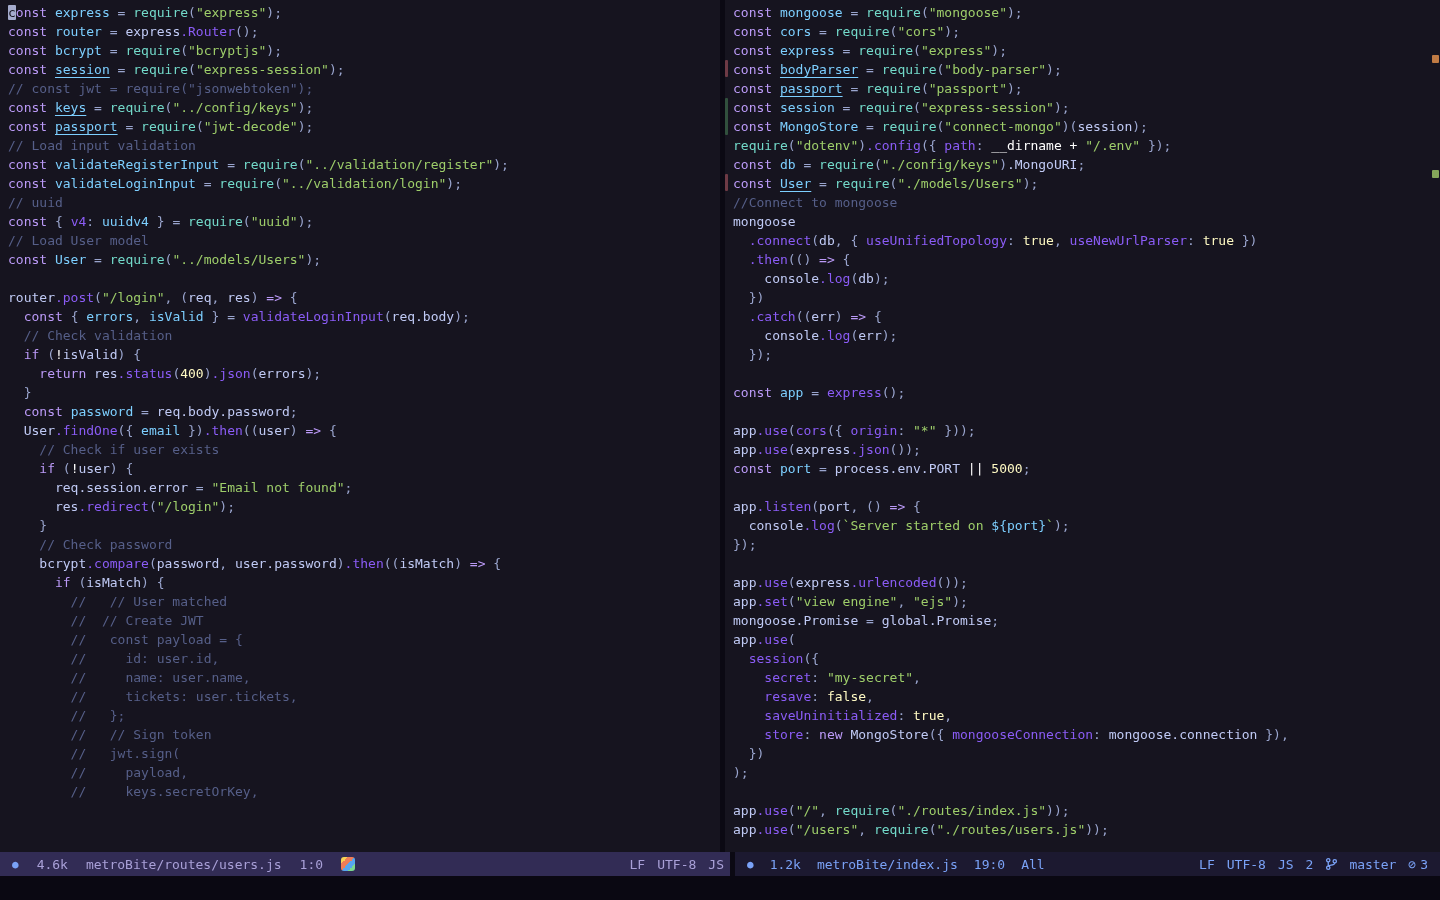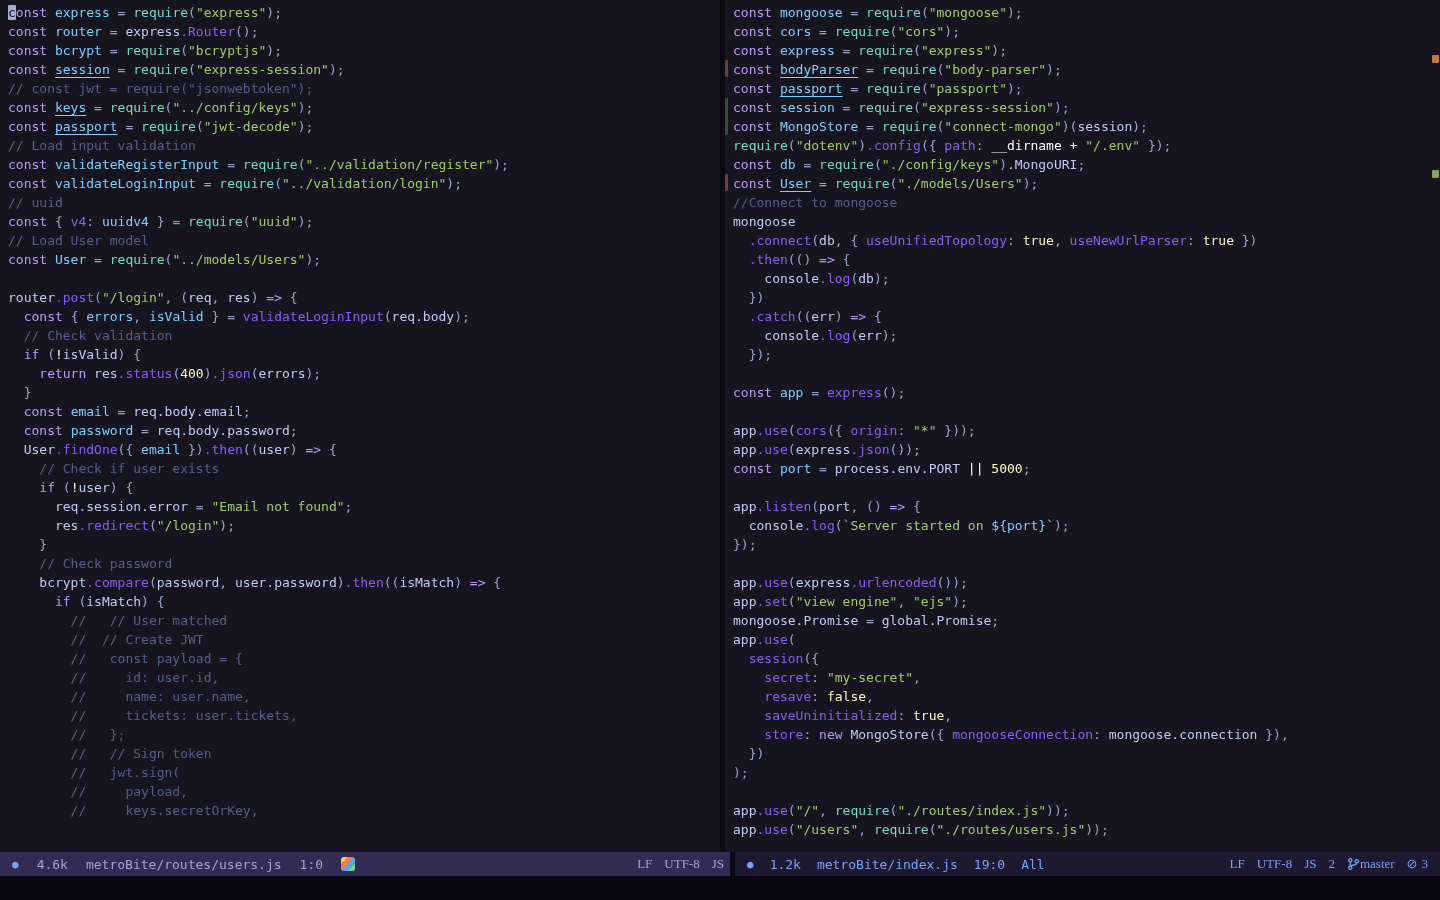--- a/index.html
+++ b/index.html
@@ -21,22 +21,22 @@
   .p{color:#9aa5ce}
   .d{color:#c0caf5}
   .u{text-decoration:underline;text-underline-offset:3px;text-decoration-thickness:1px;}
   .cur{background:#a5accd;color:#16141f;border-radius:1px;}
   .statusrow{display:flex;height:24px;flex:0 0 24px;font-size:13px;}
   .status{display:flex;align-items:center;overflow:hidden;white-space:nowrap;}
   .status-left{width:712px;background:#322c55;color:#a9a0d8;padding:0 6px 0 12px;gap:18px;}
   .status-right{flex:1;background:#1c1930;color:#7aa2f7;border-left:5px solid #0b0913;padding:0 12px;gap:16px;}
   .dot{color:#7aa2f7;font-size:11px;}
   .spacer{flex:1;}
-  .rgroup{display:flex;gap:12px;align-items:center;font-family:Liberation Serif, serif;}
-  .branch{display:flex;gap:0;align-items:center;}
+  .rgroup{display:flex;gap:12px;align-items:center;}
+  .branch{display:flex;gap:11px;align-items:center;}
   .blocked{display:flex;gap:4px;align-items:center;}
   .ficon{width:14px;height:14px;border-radius:3px;display:inline-block;
          background:linear-gradient(135deg,#f7d154 0 25%,#ef7d57 25% 50%,#57a6ef 50% 75%,#7bd88f 75%);}
   .cmdline{flex:1;background:#0a0812;}
   .gmark{position:absolute;left:0;width:3px;border-radius:1px;}
   .smark{position:absolute;right:1px;width:7px;height:8px;border-radius:1px;}
 </style>
 </head>
 <body>
 
@@ -57,21 +57,20 @@
         <div class="line"><span class="k">const </span><span class="p">{ </span><span class="f">v4</span><span class="p">: </span><span class="v">uuidv4</span><span class="p"> } = </span><span class="b">require</span><span class="p">(</span><span class="s">"uuid"</span><span class="p">);</span></div>
         <div class="line"><span class="c">// Load User model</span></div>
         <div class="line"><span class="k">const </span><span class="v">User</span><span class="p"> = </span><span class="b">require</span><span class="p">(</span><span class="s">"../models/Users"</span><span class="p">);</span></div>
         <div class="line">&nbsp;</div>
         <div class="line"><span class="d">router</span><span class="f">.post</span><span class="p">(</span><span class="s">"/login"</span><span class="p">, (</span><span class="d">req</span><span class="p">, </span><span class="d">res</span><span class="p">) </span><span class="k">=&gt;</span><span class="p"> {</span></div>
         <div class="line"><span class="p">  </span><span class="k">const </span><span class="p">{ </span><span class="v">errors</span><span class="p">, </span><span class="v">isValid</span><span class="p"> } = </span><span class="f">validateLoginInput</span><span class="p">(</span><span class="d">req.body</span><span class="p">);</span></div>
         <div class="line"><span class="c">  // Check validation</span></div>
         <div class="line"><span class="p">  </span><span class="k">if</span><span class="p"> (</span><span class="o">!</span><span class="d">isValid</span><span class="p">) {</span></div>
         <div class="line"><span class="p">    </span><span class="k">return</span><span class="p"> </span><span class="d">res</span><span class="f">.status</span><span class="p">(</span><span class="n">400</span><span class="p">)</span><span class="f">.json</span><span class="p">(</span><span class="d">errors</span><span class="p">);</span></div>
         <div class="line"><span class="p">  }</span></div>
-        <div class="line"><span class="p">  </span><span class="k">const </span><span class="v">email</span><span class="p"> = </span><span class="d">req.body.email</span><span class="p">;</span></div>
         <div class="line"><span class="p">  </span><span class="k">const </span><span class="v">password</span><span class="p"> = </span><span class="d">req.body.password</span><span class="p">;</span></div>
         <div class="line"><span class="p">  </span><span class="d">User</span><span class="f">.findOne</span><span class="p">({ </span><span class="v">email</span><span class="p"> })</span><span class="f">.then</span><span class="p">((</span><span class="d">user</span><span class="p">) </span><span class="k">=&gt;</span><span class="p"> {</span></div>
         <div class="line"><span class="c">    // Check if user exists</span></div>
         <div class="line"><span class="p">    </span><span class="k">if</span><span class="p"> (</span><span class="o">!</span><span class="d">user</span><span class="p">) {</span></div>
         <div class="line"><span class="p">      </span><span class="d">req.session.error</span><span class="p"> = </span><span class="s">"Email not found"</span><span class="p">;</span></div>
         <div class="line"><span class="p">      </span><span class="d">res</span><span class="f">.redirect</span><span class="p">(</span><span class="s">"/login"</span><span class="p">);</span></div>
         <div class="line"><span class="p">    }</span></div>
         <div class="line"><span class="c">    // Check password</span></div>
         <div class="line"><span class="p">    </span><span class="d">bcrypt</span><span class="f">.compare</span><span class="p">(</span><span class="d">password</span><span class="p">, </span><span class="d">user.password</span><span class="p">)</span><span class="f">.then</span><span class="p">((</span><span class="d">isMatch</span><span class="p">) </span><span class="k">=&gt;</span><span class="p"> {</span></div>
         <div class="line"><span class="p">      </span><span class="k">if</span><span class="p"> (</span><span class="d">isMatch</span><span class="p">) {</span></div>

